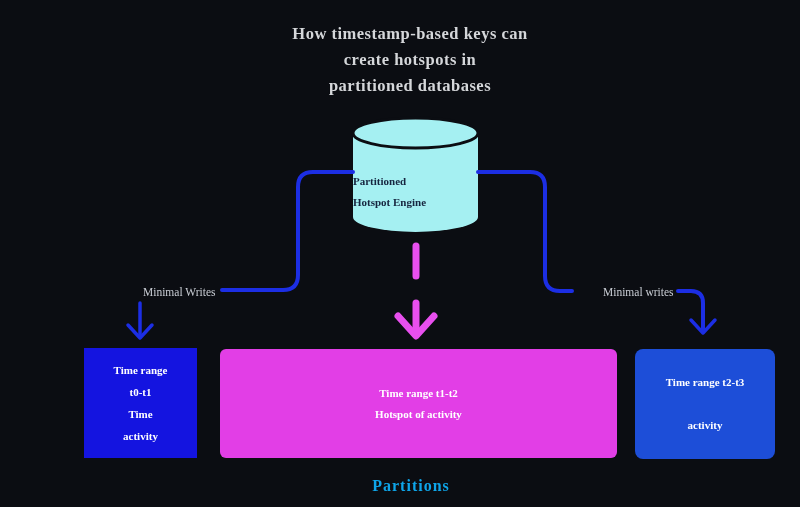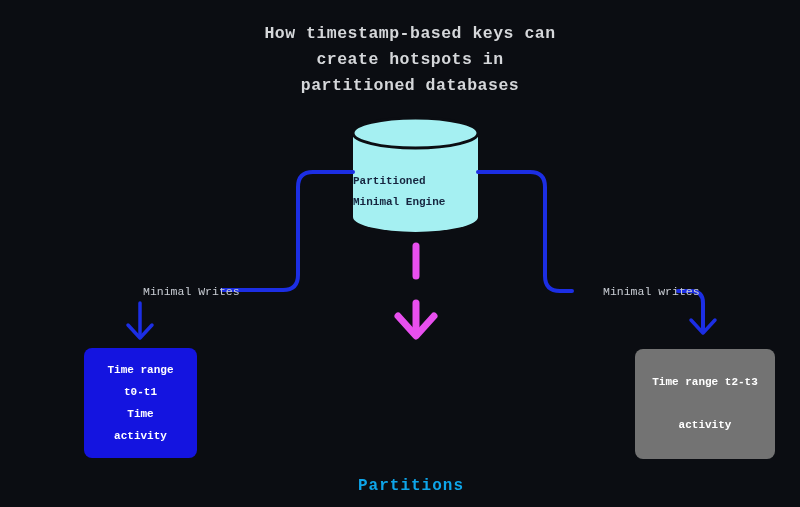--- a/index.html
+++ b/index.html
@@ -6,21 +6,21 @@
     margin: 0;
     padding: 0;
     background: #0b0d12;
   }
   .canvas {
     position: relative;
     width: 800px;
     height: 507px;
     background: #0b0d12;
     overflow: hidden;
-    font-family: Liberation Mono, monospace;
+    font-family: Liberation Serif, serif;
   }
   .diagram-svg {
     position: absolute;
     left: 0;
     top: 0;
     width: 800px;
     height: 507px;
   }
   .title {
     position: absolute;
@@ -64,21 +64,21 @@
     align-items: center;
     justify-content: center;
     color: #ffffff;
     font-size: 11px;
     font-weight: bold;
     line-height: 22px;
     text-align: center;
   }
   .partition-box.p-left {
     left: 84px; top: 348px; width: 113px; height: 110px;
-    background: #1414e0; border-radius: 8px;
+    background: #1414e0; border-radius: 0;
   }
   .partition-box.p-mid {
     left: 220px; top: 349px; width: 397px; height: 109px;
     background: #e23ee6; border-radius: 6px;
     line-height: 21px;
   }
   .partition-box.p-right {
     left: 635px; top: 349px; width: 140px; height: 110px;
     background: #1414e0; border-radius: 8px;
     line-height: 21px;
@@ -130,34 +130,38 @@
   </svg>
 
   <div class="title">
     <div>How timestamp-based keys can</div>
     <div>create hotspots in</div>
     <div>partitioned databases</div>
   </div>
 
   <div class="cylinder-label">
     <div>Partitioned</div>
-    <div>Minimal Engine</div>
+    <div>Hotspot Engine</div>
   </div>
 
   <div class="branch-label left">Minimal Writes</div>
   <div class="branch-label right">Minimal writes</div>
 
   <div class="partition-box p-left" style="background: rgb(20, 20, 224);">
     <div>Time range</div>
     <div>t0-t1</div>
     <div>Time</div>
     <div>activity</div>
   </div>
 
+  <div class="partition-box p-mid" style="background: rgb(226, 62, 230);">
+    <div>Time range t1-t2</div>
+    <div>Hotspot of activity</div>
+  </div>
 
-  <div class="partition-box p-right" style="background: #737373; gap: 22px;">
+  <div class="partition-box p-right" style="background: #1d4ed8; gap: 22px;">
     <div>Time range t2-t3</div>
     <div>activity</div>
   </div>
 
   <div class="caption">Partitions</div>
 
 </div>
 
 </body></html>

